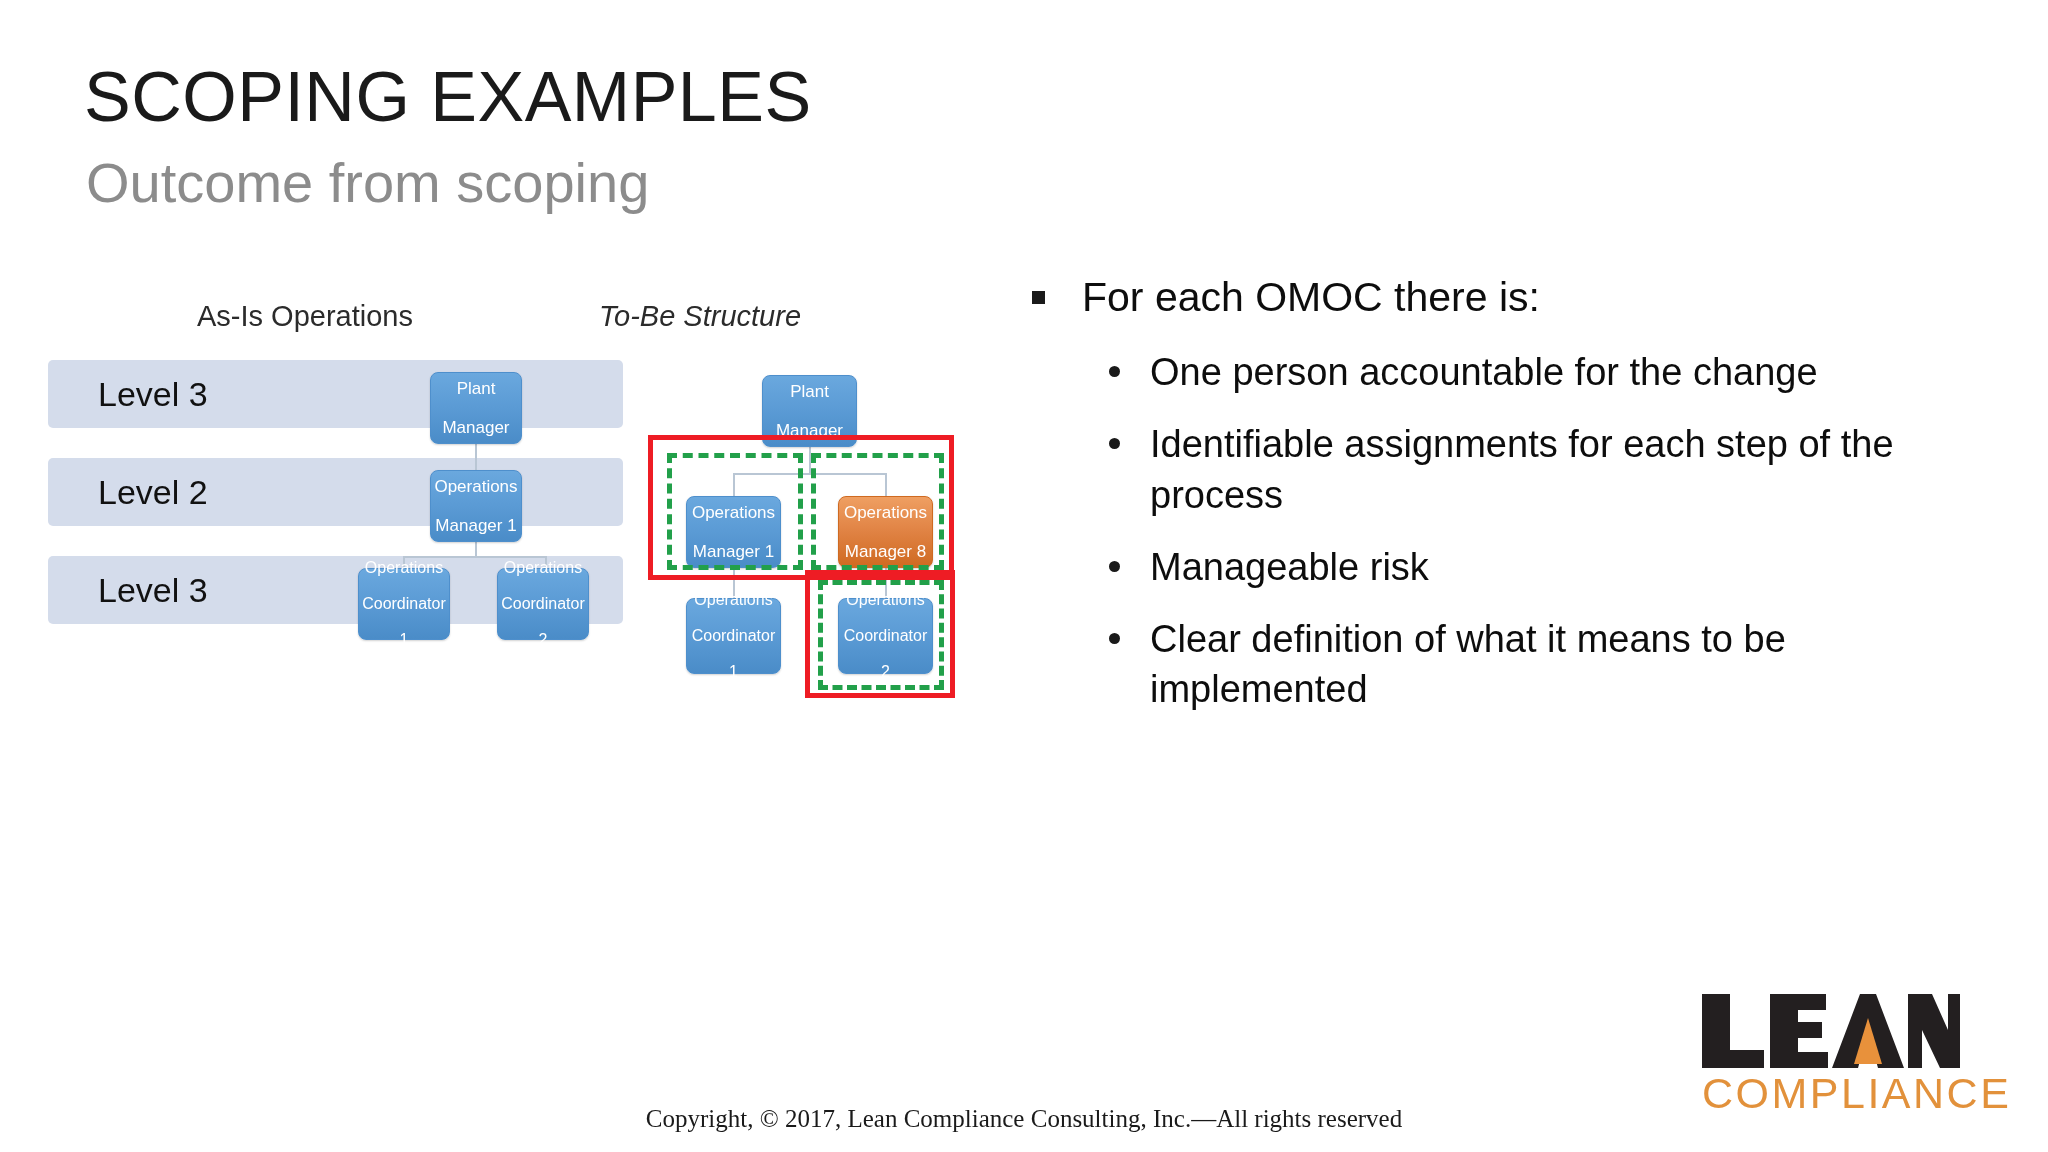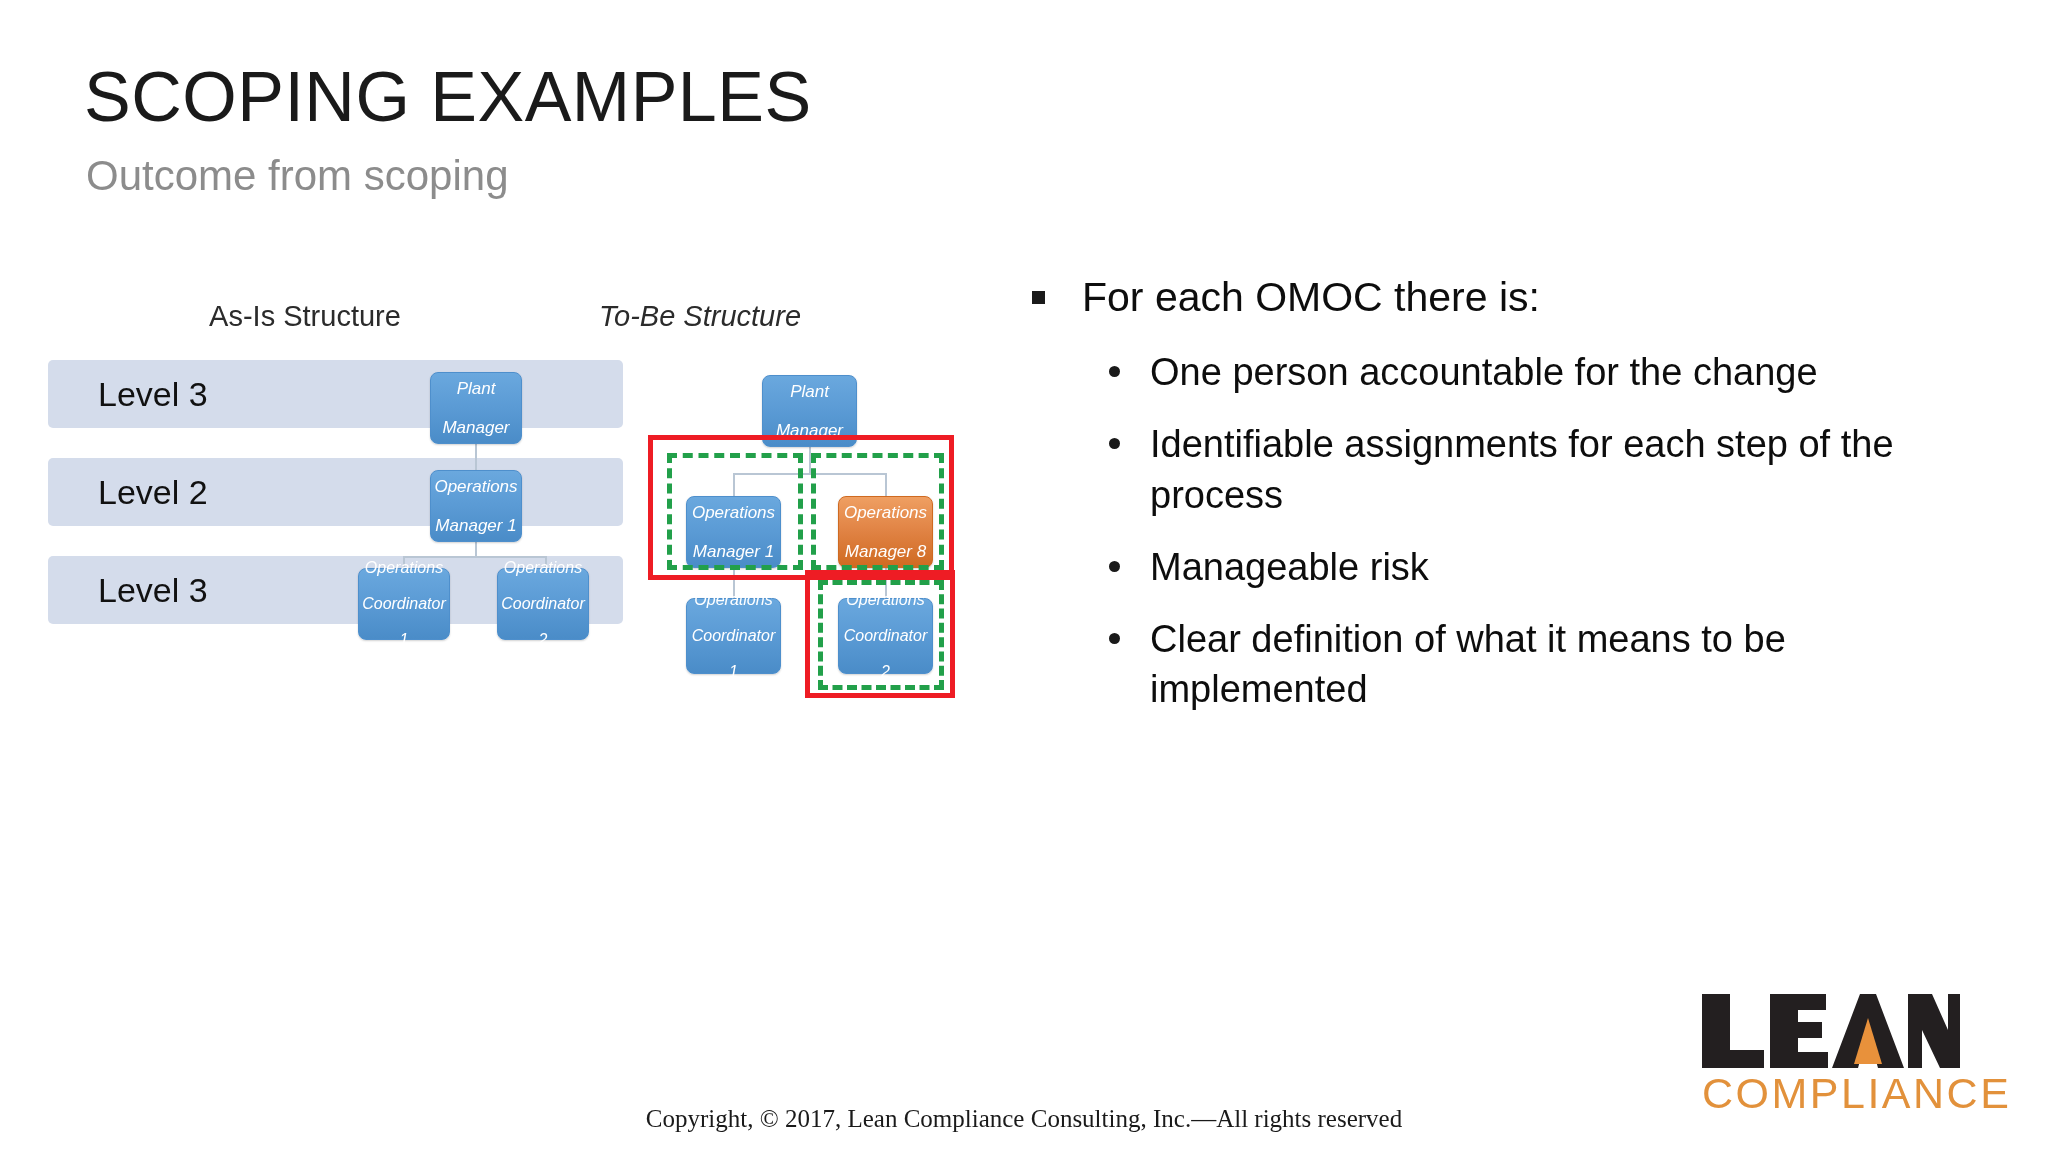--- a/index.html
+++ b/index.html
@@ -25,21 +25,21 @@
     font-weight: 400;
     letter-spacing: 0.5px;
     line-height: 1.0;
     color: #1a1a1a;
     white-space: nowrap;
   }
   #slide-subtitle {
     position: absolute;
     left: 86px;
     top: 155px;
-    font-size: 42px;
+    font-size: 56px;
     font-weight: 400;
     color: #8c8c8c;
     line-height: 1.0;
     white-space: nowrap;
   }
 
   
   #diagram-area {
     position: absolute;
     left: 0px;
@@ -88,21 +88,20 @@
     border-radius: 8px;
     color: #ffffff;
     display: flex;
     align-items: center;
     justify-content: center;
     text-align: center;
     line-height: 1.12;
     box-sizing: border-box;
     padding: 2px 3px;
     box-shadow: 0 1px 2px rgba(0,0,0,0.18);
-    font-style: italic;
   }
   .org-box.blue {
     background: linear-gradient(180deg, #6aa8de 0%, #5b9bd5 48%, #4a8cc8 100%);
     border: 1px solid #4e8fcc;
   }
   .org-box.orange {
     background: linear-gradient(180deg, #ef9f62 0%, #e08243 50%, #cf6a21 100%);
     border: 1px solid #cf6a21;
   }
   .org-box span { display: block; width: 100%; }
@@ -223,21 +222,21 @@
   }
 </style>
 </head>
 <body>
 
 <div id="slide-title">SCOPING EXAMPLES</div>
 <div id="slide-subtitle">Outcome from scoping</div>
 
 <div id="diagram-area">
 
-  <div class="diagram-heading" id="asis-heading">As-Is Structure</div>
+  <div class="diagram-heading" id="asis-heading">As-Is Operations</div>
   <div class="diagram-heading" id="tobe-heading">To-Be Structure</div>
 
   <div class="level-bar" id="level-bar-3">
     <span class="level-label">Level 3</span>
   </div>
   <div class="level-bar" id="level-bar-2">
     <span class="level-label">Level 2</span>
   </div>
   <div class="level-bar" id="level-bar-1">
     <span class="level-label">Level 3</span>

